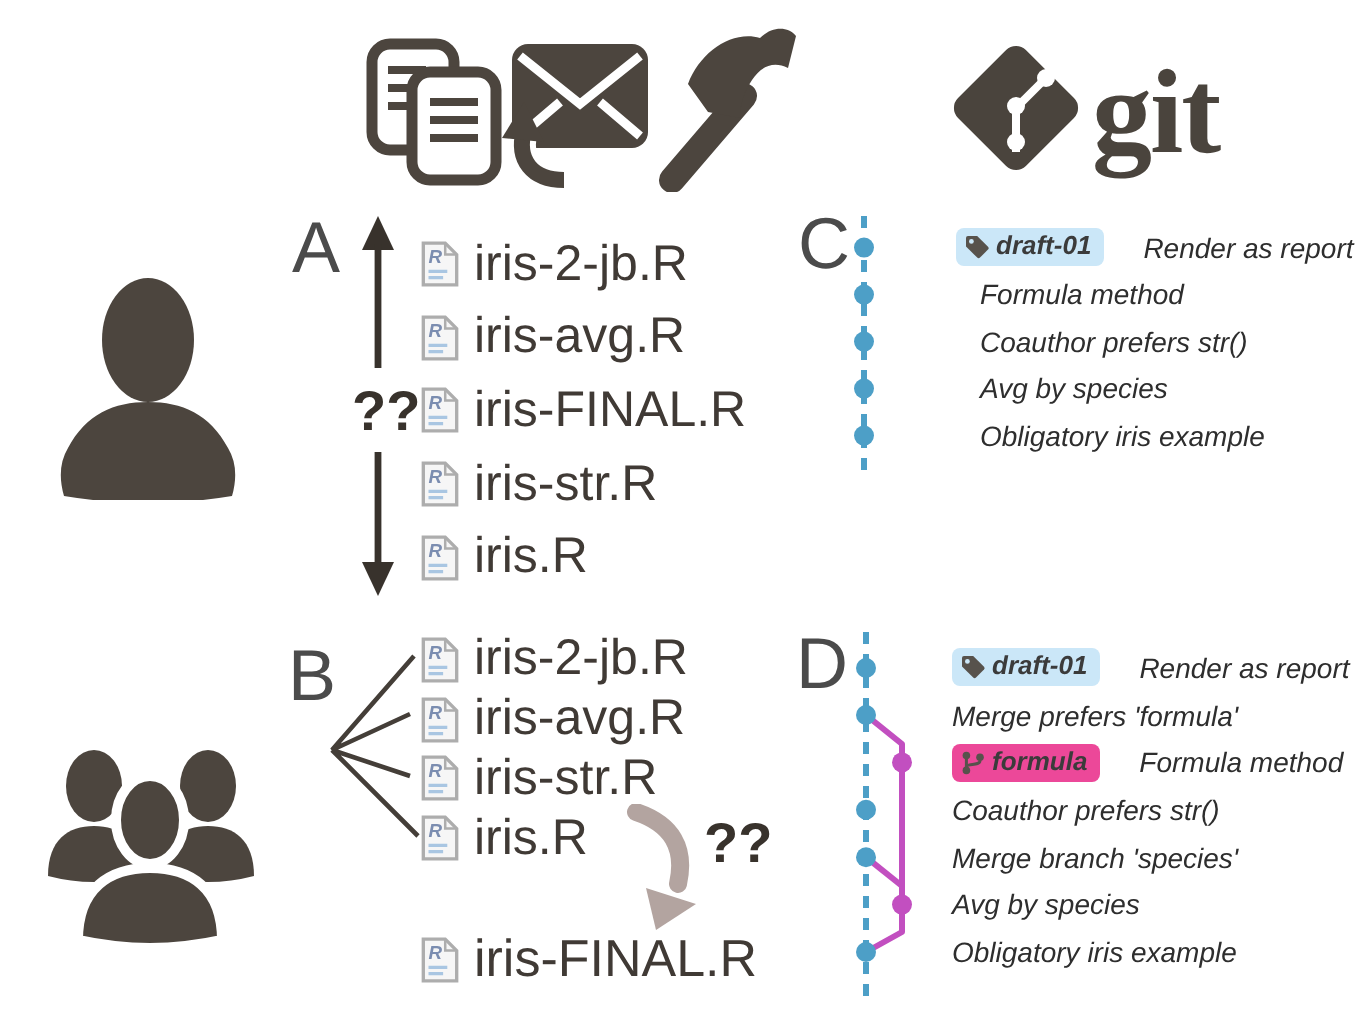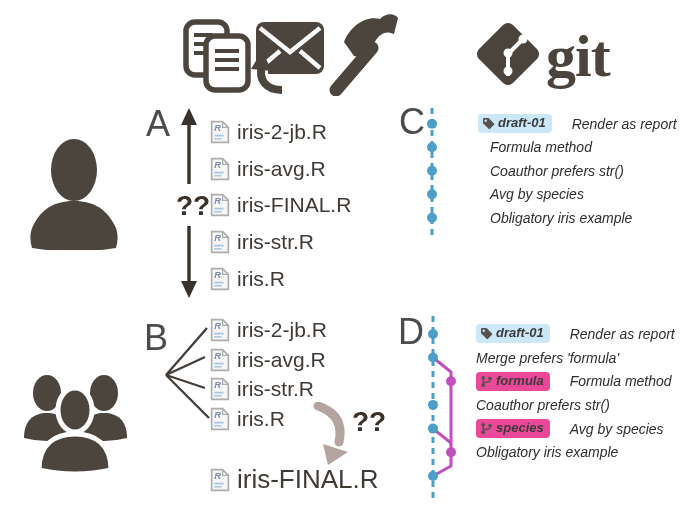--- a/index.html
+++ b/index.html
@@ -6,21 +6,21 @@
   .stage{position:relative;width:681px;height:511px;background:#ffffff;overflow:hidden;
          font-family:"Liberation Sans",sans-serif;color:#3c3c3c;}
   .abs{position:absolute;}
   .panel-label{font-size:36px;line-height:1;color:#4b4b4b;}
   .question{font-size:28px;font-weight:bold;color:#38322c;line-height:1;}
   
   .file-list{display:flex;flex-direction:column;}
   .file-row{display:flex;align-items:center;gap:7px;}
   .file-list.a .file-row{height:36.6px;}
   .file-list.b .file-row{height:29.8px;}
-  .file-name{font-size:21px;color:#403a35;white-space:nowrap;}
+  .file-name{font-size:25px;color:#403a35;white-space:nowrap;}
   
   .commit-list{display:flex;flex-direction:column;font-style:italic;}
   .commit-row{display:flex;align-items:center;white-space:nowrap;}
   .commit-list.c .commit-row{height:23.5px;}
   .commit-list.d .commit-row{height:23.7px;}
   .commit-msg{font-size:14px;color:#2e2e2e;padding-left:12px;}
   .badge{display:inline-flex;align-items:center;gap:3px;border-radius:4px;
          padding:1px 6px 1px 4px;font-size:13px;font-weight:bold;color:#3b3b3b;line-height:1.3;}
   .badge.tag{background:#cbe7f8;}
   .badge.branch{background:#ec4899;}
@@ -276,29 +276,23 @@
             <path d="M3.2,4.5 V8.5 M10,5.4 C10,8 3.2,6.6 3.2,8.5" fill="none" stroke="#57524c" stroke-width="1.5"></path>
           </svg>
         <span>formula</span>
       </span>
       <span class="commit-msg">Formula method</span>
     </div>
     <div class="commit-row">
       <span class="commit-msg">Coauthor prefers str()</span>
     </div>
     <div class="commit-row">
-      <span class="badge branch">
-        <svg width="13" height="13" viewBox="0 0 13 13">
-            <circle cx="3.2" cy="2.8" r="1.9" fill="#57524c"></circle>
-            <circle cx="3.2" cy="10.2" r="1.9" fill="#57524c"></circle>
-            <circle cx="10" cy="3.6" r="1.9" fill="#57524c"></circle>
-            <path d="M3.2,4.5 V8.5 M10,5.4 C10,8 3.2,6.6 3.2,8.5" fill="none" stroke="#57524c" stroke-width="1.5"></path>
-          </svg>
-        <span>species</span>
-      </span>
+      <span class="commit-msg">Merge branch 'species'</span>
+    </div>
+    <div class="commit-row">
       <span class="commit-msg">Avg by species</span>
     </div>
     <div class="commit-row">
       <span class="commit-msg">Obligatory iris example</span>
     </div>
   </div>
 
 </div>
 
 </body></html>

